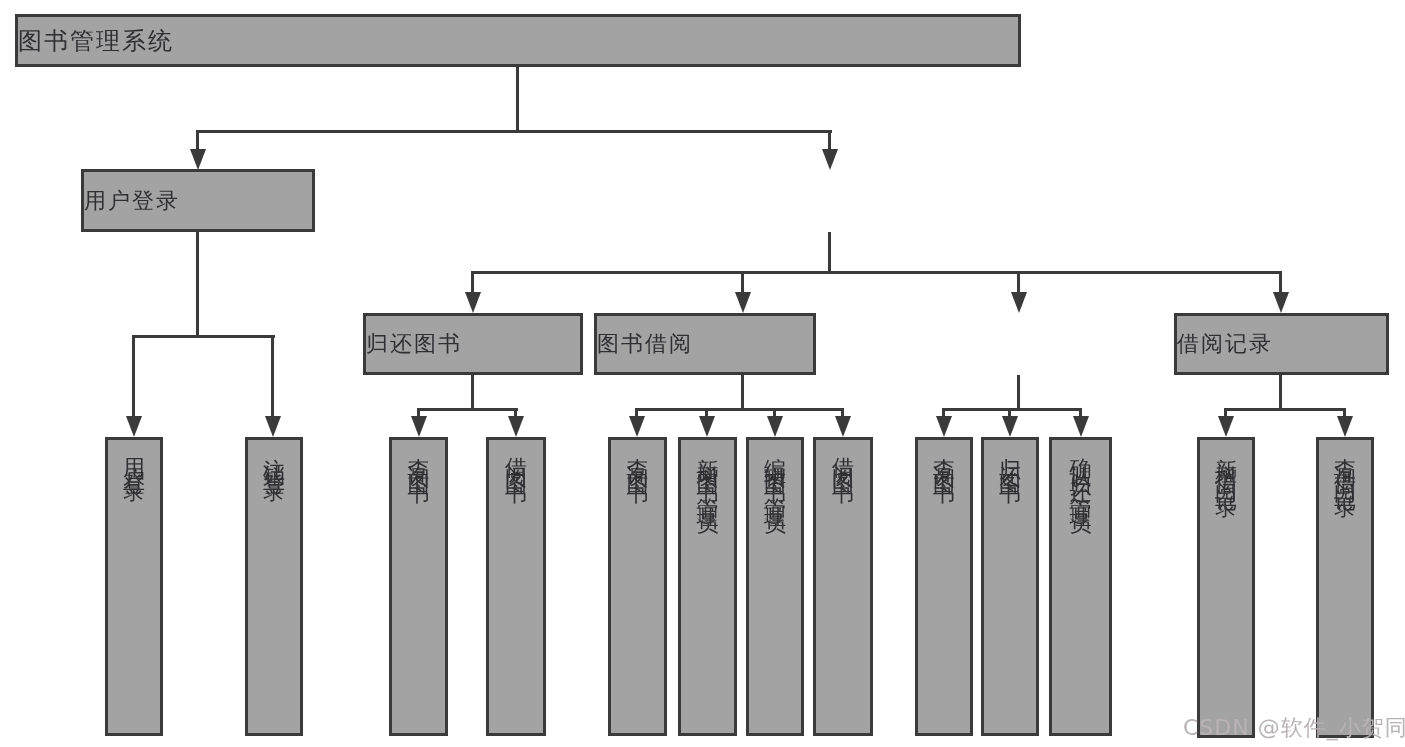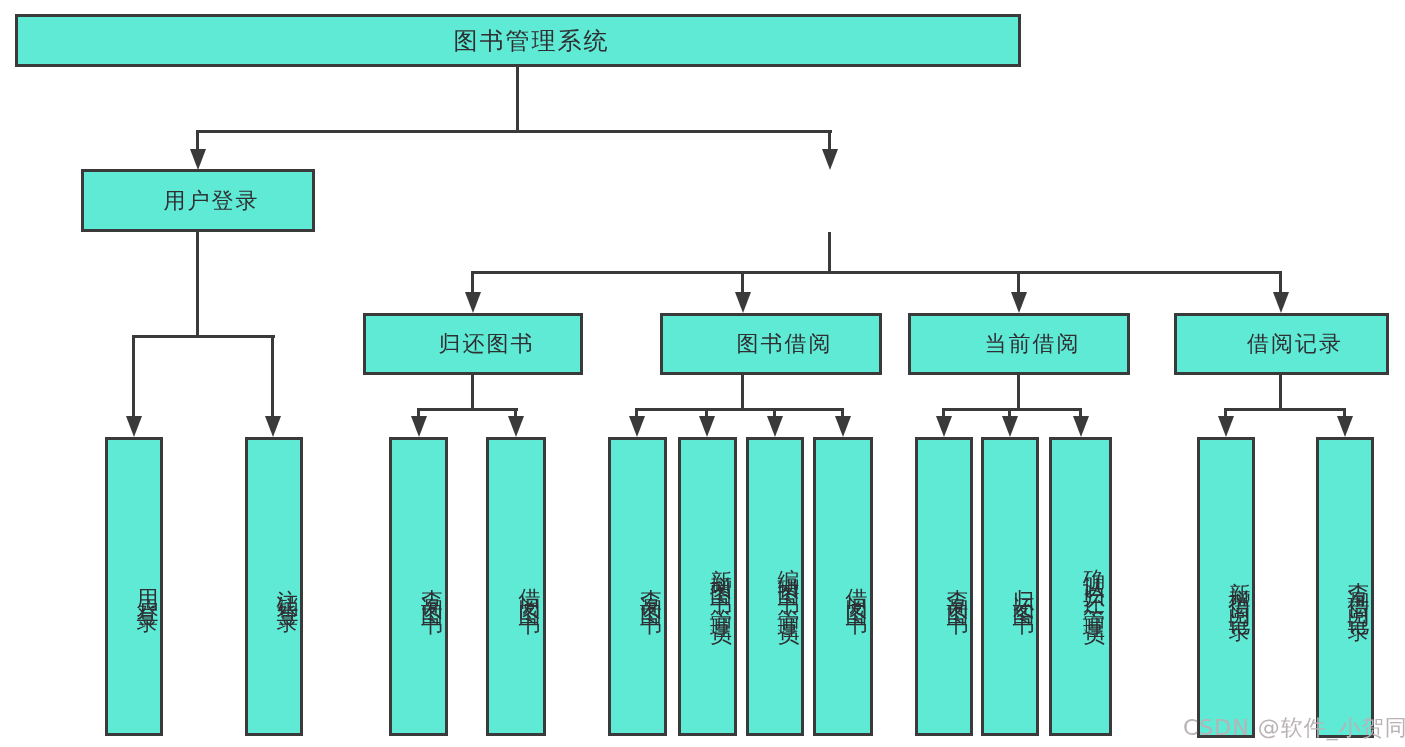--- a/index.html
+++ b/index.html
@@ -9,25 +9,24 @@
     --bg:#ffffff;
   }
   html,body{margin:0;padding:0;background:var(--bg);}
   .stage{
     position:relative;width:1405px;height:747px;background:var(--bg);
     overflow:hidden;
     font-family:"DejaVu Sans","Liberation Sans",sans-serif;
     color:var(--text);
   }
   .box{
-    position:absolute;box-sizing:border-box;background:#5eead4;
+    position:absolute;box-sizing:border-box;background:#a3a3a3;
     border:3px solid var(--line);
-    display:flex;align-items:center;justify-content:center;
+    display:flex;align-items:center;justify-content:flex-start;
     text-align:center;
-    padding-left:27px;
   }
   .title-label{font-size:24px;letter-spacing:2px;}
   .h-label{font-size:22px;letter-spacing:2px;}
   .vbox{
     writing-mode:vertical-rl;text-orientation:mixed;
     font-size:22px;letter-spacing:8px;line-height:1;
   }
   .vline{position:absolute;width:3px;background:var(--line);}
   .hline{position:absolute;height:3px;background:var(--line);}
   .arrow{
@@ -75,25 +74,22 @@
   <div class="vline" style="left:741px;top:271px;height:23px;"></div>
   <div class="arrow" style="left:735px;top:292px;"></div>
   <div class="vline" style="left:1017px;top:271px;height:23px;"></div>
   <div class="arrow" style="left:1011px;top:292px;"></div>
   <div class="vline" style="left:1279px;top:271px;height:23px;"></div>
   <div class="arrow" style="left:1273px;top:292px;"></div>
 
   <div class="box" style="left:363px;top:313px;width:220px;height:62px;">
     <span class="h-label">归还图书</span>
   </div>
-  <div class="box" style="left:660px;top:313px;width:222px;height:62px;">
+  <div class="box" style="left:594px;top:313px;width:222px;height:62px;">
     <span class="h-label">图书借阅</span>
-  </div>
-  <div class="box" style="left:908px;top:313px;width:222px;height:62px;">
-    <span class="h-label">当前借阅</span>
   </div>
   <div class="box" style="left:1174px;top:313px;width:215px;height:62px;">
     <span class="h-label">借阅记录</span>
   </div>
 
   <div class="vline" style="left:471px;top:375px;height:36px;"></div>
   <div class="hline" style="left:418px;top:408px;width:100px;"></div>
   <div class="vline" style="left:417px;top:408px;height:10px;"></div>
   <div class="arrow" style="left:411px;top:416px;"></div>
   <div class="vline" style="left:514px;top:408px;height:10px;"></div>

